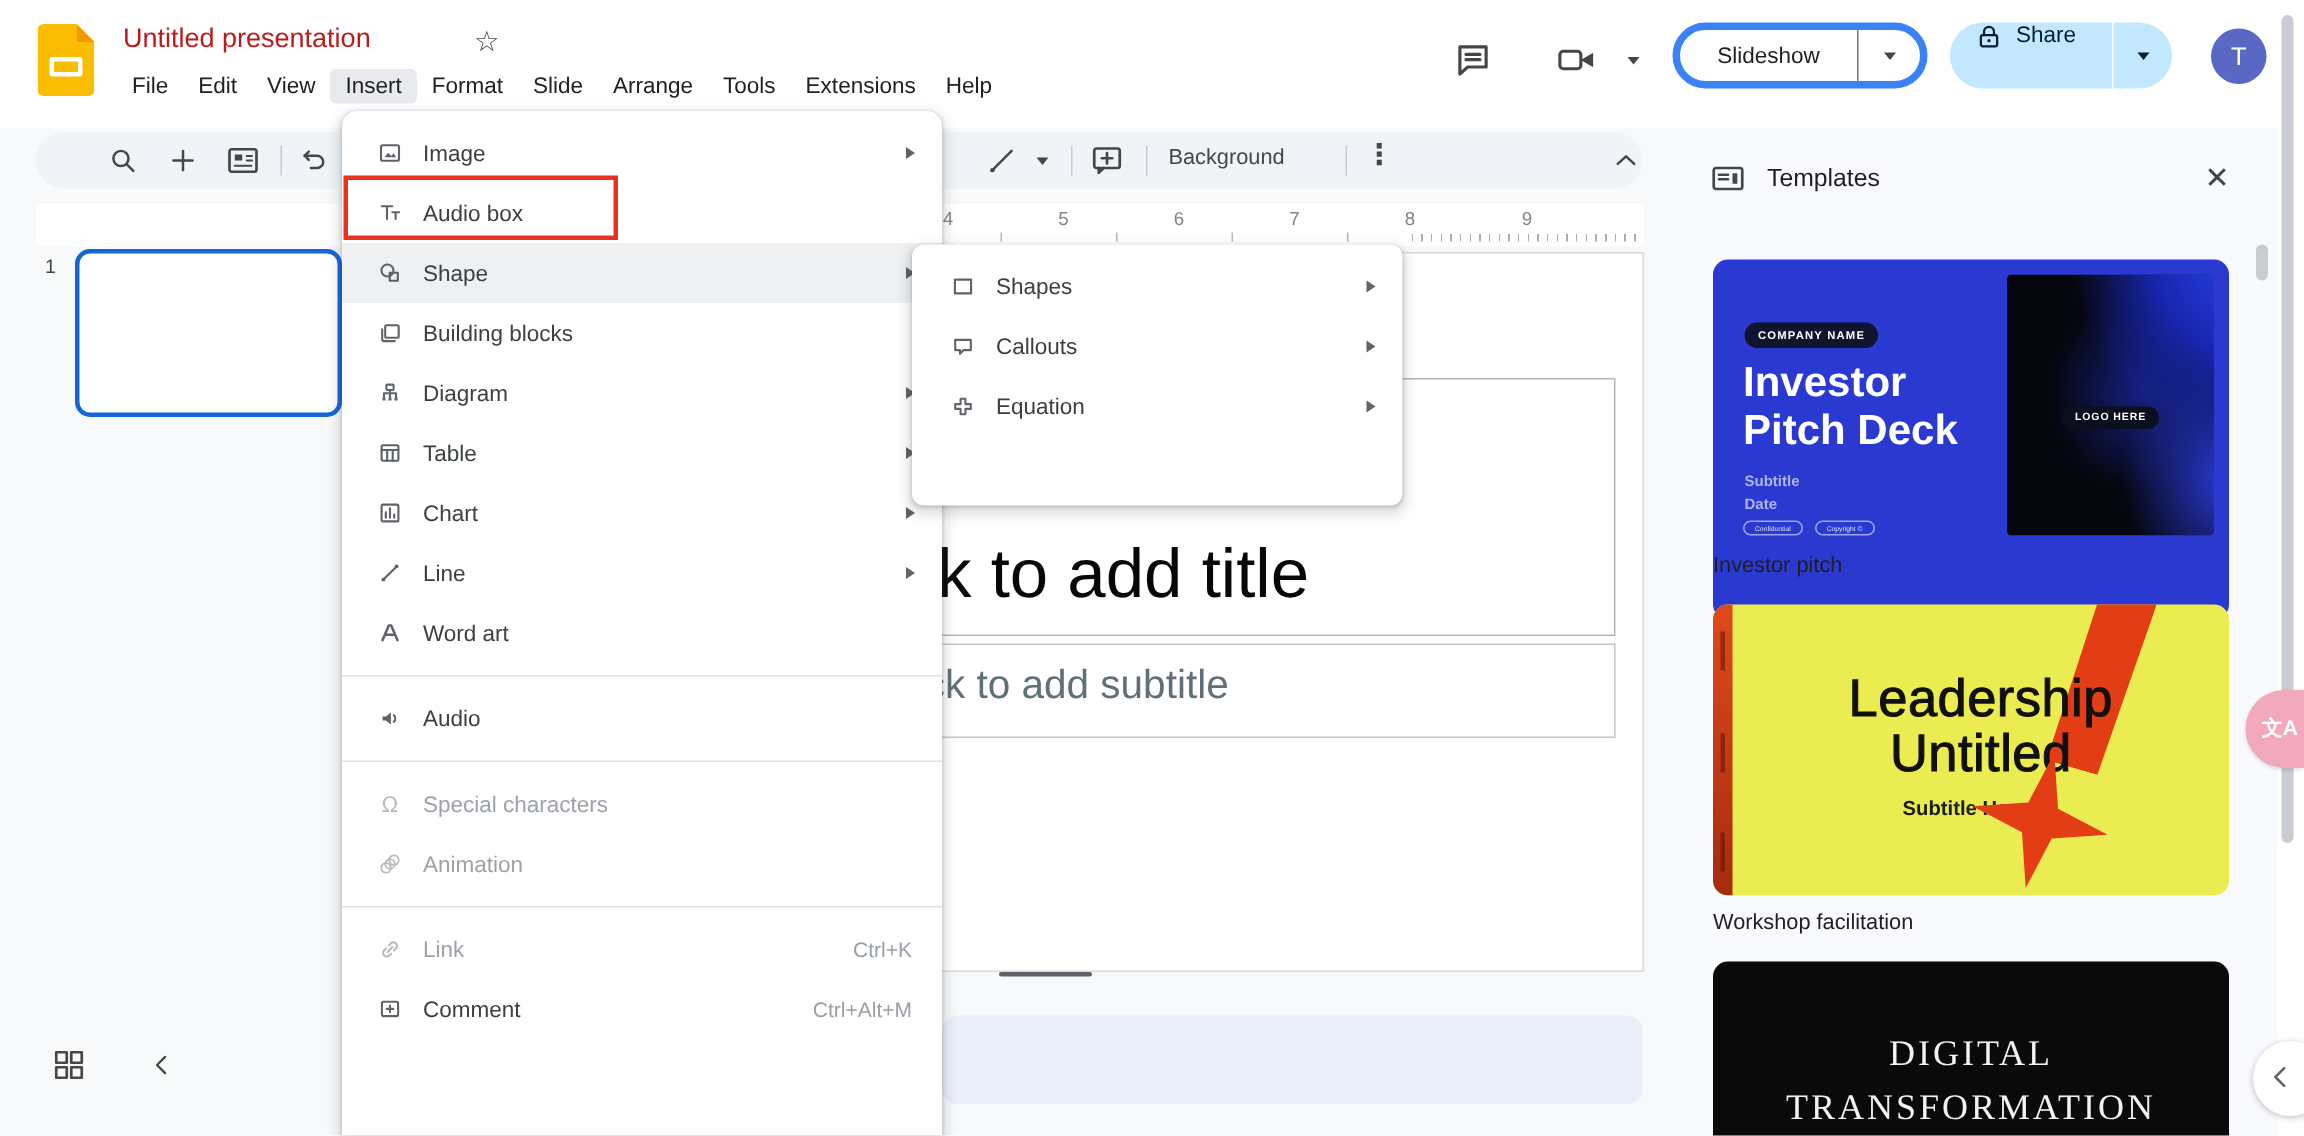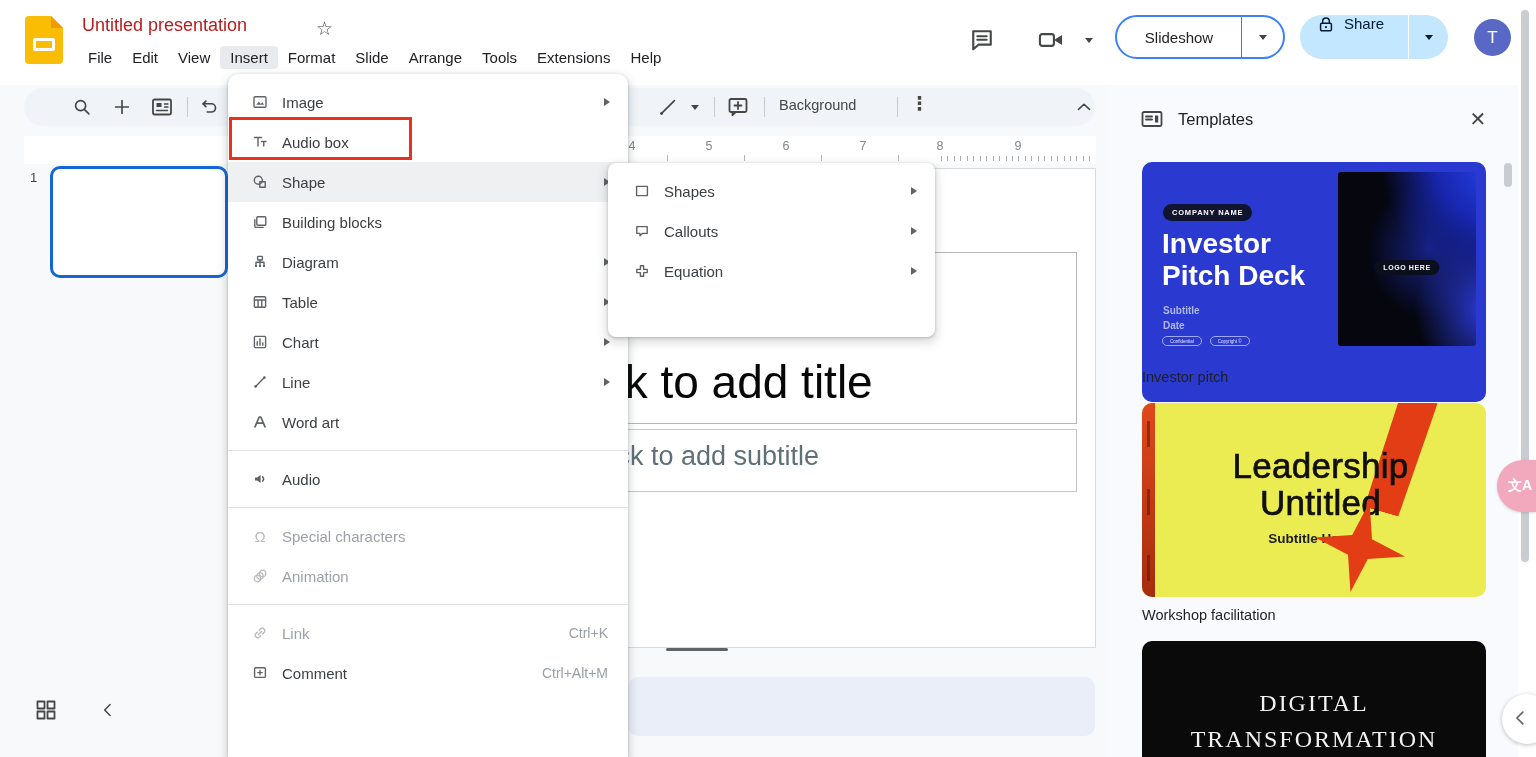--- a/index.html
+++ b/index.html
@@ -18,21 +18,21 @@
     border:3px solid #fff; border-radius:2px; }
   #doc-title { position:absolute; left:82px; top:15px; font-size:18px; color:#b91c1c; }
   #star { position:absolute; left:316px; top:17px; font-size:19px; color:#444746; cursor:pointer; }
   #menubar { position:absolute; left:78px; top:44px; display:flex; height:27px; align-items:center; }
   .mb-item { padding:3px 10px; font-size:15px; color:#202124; border-radius:4px; cursor:pointer; }
   .mb-item.active { background:#e8eaed; }
   .hbtn { position:absolute; top:26px; width:28px; height:28px; color:#444746; cursor:pointer; }
   .caret { width:0; height:0; border-left:4.5px solid transparent; border-right:4.5px solid transparent;
     border-top:5px solid #444746; display:inline-block; }
   #slideshow-btn { position:absolute; left:1115px; top:15px; width:170px; height:44px;
-    border:2px solid #3b82f6; border-radius:22px; display:flex; align-items:center; background:#fff; cursor:pointer; }
+    border:5px solid #3b82f6; border-radius:22px; display:flex; align-items:center; background:#fff; cursor:pointer; }
   #slideshow-btn .lbl { flex:1; text-align:center; font-size:15px; color:#1f1f1f; }
   #slideshow-btn .seg { width:42px; height:100%; border-left:1px solid #747775;
     display:flex; align-items:center; justify-content:center; }
   #share-btn { position:absolute; left:1300px; top:15px; width:148px; height:44px;
     background:#c2e7ff; border-radius:22px; display:flex; align-items:flex-start; cursor:pointer; }
   #share-btn .lock { margin-left:16px; }
   #share-btn .lbl { font-size:15px; font-weight:500; color:#001d35; margin-left:8px; }
   #share-btn .seg { margin-left:auto; width:40px; height:100%;
     border-left:1px solid rgba(255,255,255,.95); display:flex; align-items:center; justify-content:center; }
   #avatar { position:absolute; left:1474px; top:19px; width:37px; height:37px; border-radius:50%;
@@ -116,21 +116,21 @@
   #tp-header { position:absolute; left:32px; top:22px; display:flex; align-items:center; }
   #tp-header .ticon { color:#444746; width:24px; height:24px; }
   #tp-title { margin-left:14px; font-size:16.5px; font-weight:500; color:#1f1f1f; }
   #tp-close { position:absolute; left:358px; top:22px; width:24px; height:24px; font-size:20px;
     color:#444746; text-align:center; line-height:24px; cursor:pointer; }
 
   .card { position:absolute; left:34px; width:344px; border-radius:10px; overflow:hidden; cursor:pointer; }
   .caption { position:absolute; left:34px; font-size:14.5px; color:#1f1f1f; }
 
   
-  #card1 { top:77px; height:240px; background:#2a3ad1; }
+  #card1 { top:88px; height:240px; background:#2a3ad1; }
   #c1-badge { position:absolute; left:21px; top:42px; background:#10142e; color:#fff; font-size:7.5px;
     font-weight:700; letter-spacing:.8px; padding:4px 9px; border-radius:9px; }
   #c1-title { position:absolute; left:20px; top:66px; color:#fff; font-size:28px; font-weight:700; line-height:1.15; }
   #c1-sub { position:absolute; left:21px; top:141px; color:#aeb6ee; font-size:10px; font-weight:700; line-height:1.5; }
   #c1-pills { position:absolute; left:20px; top:174px; display:flex; gap:8px; }
   #c1-pills span { border:1px solid rgba(255,255,255,.55); color:rgba(255,255,255,.85); font-size:4.5px;
     padding:1.5px 7px; border-radius:6px; }
   #c1-img { position:absolute; left:196px; top:10px; width:138px; height:174px; border-radius:3px;
     background:
       radial-gradient(140% 120% at 118% -8%, #2945f2 0%, #1726ad 34%, rgba(2,4,26,0) 62%),

